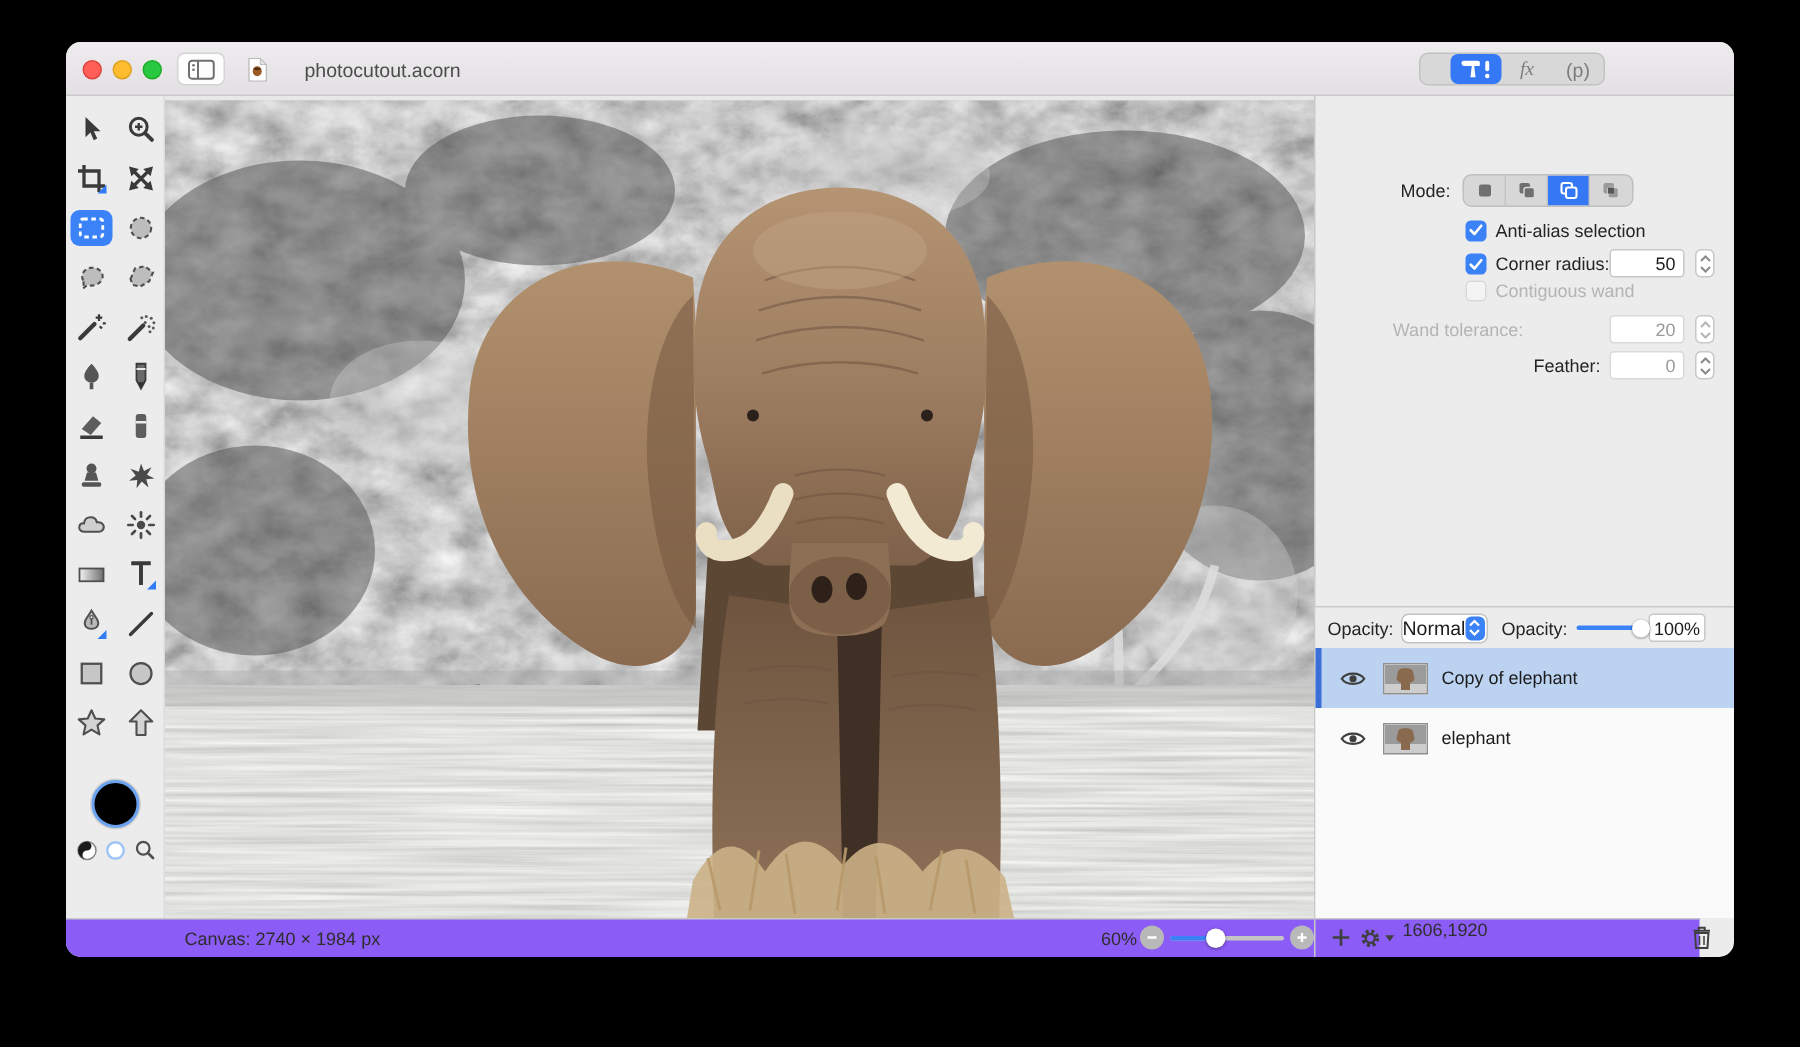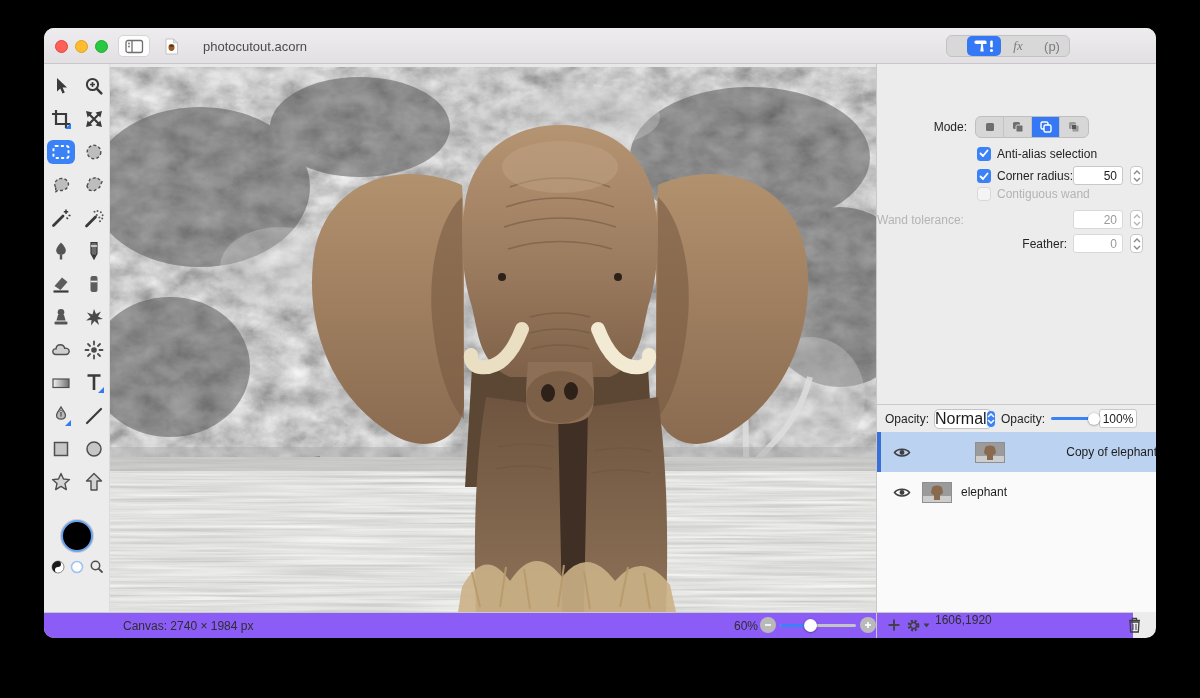--- a/index.html
+++ b/index.html
@@ -46,28 +46,28 @@
   .field.dis { color:#9a9a9a; border-color:#d9d9d9; }
   .stepper { width:13px; height:19px; margin-left:3px; background:#fff; border:1px solid #c8c8c8; border-radius:4px; display:flex; flex-direction:column; align-items:center; justify-content:center; gap:2px; }
   .mode-seg { display:flex; height:22px; border:1px solid #bfbfbf; border-radius:6px; overflow:hidden; background:#d7d7d7; }
   .mode-seg .mseg { width:28px; display:flex; align-items:center; justify-content:center; border-right:1px solid #c4c4c4; }
   .mode-seg .mseg:last-child { border-right:none; }
   .mode-seg .mseg.sel { background:#3478f6; }
 
   
   .blend-row { position:absolute; left:0; top:340px; width:280px; height:28px; border-top:1px solid #c9c9c9; display:flex; align-items:center; background:#ececec; }
   .popup { height:20px; width:58px; background:#fff; border:1px solid #c3c3c3; border-radius:5px; display:flex; align-items:center; margin-left:5px; }
-  .popup .ptxt { flex:1; text-align:center; font-size:16px; color:#1c1c1c; }
+  .popup .ptxt { flex:1; text-align:center; font-size:13px; color:#1c1c1c; }
   .popup .parr { width:16px; height:16px; background:#3b82f7; border-radius:4px; margin-right:1.5px; display:flex; align-items:center; justify-content:center; }
   .op-slider { width:44px; height:3px; background:#3b82f7; border-radius:2px; position:relative; margin:0 4px 0 6px; }
   .op-knob { position:absolute; right:-5px; top:-4.5px; width:12px; height:12px; background:#fff; border-radius:50%; box-shadow:0 0.5px 2px rgba(0,0,0,.45); }
   .op-box { width:38px; height:19px; background:#fff; border:1px solid #c8c8c8; border-radius:3px; font-size:12px; display:flex; align-items:center; justify-content:center; color:#1c1c1c; }
   .layer-list { position:absolute; left:0; top:368px; width:280px; height:180px; background:#fafafa; }
   .layer { height:40px; display:flex; align-items:center; position:relative; }
-  .layer.sel { background:#bcd2f1;justify-content:space-between; }
+  .layer.sel { background:#bcd2f1; }
   .layer.sel::before { content:""; position:absolute; left:0; top:0; width:4px; height:100%; background:#3a6fd8; }
   .layer .eye { margin-left:16px; }
   .thumb { width:30px; height:21px; border:1px solid #8f8f8f; background:#fff; margin-left:11px; overflow:hidden; }
   .layer .lname { margin-left:9px; font-size:12px; color:#1c1c1c; }
 
   
   .statusbar { position:absolute; left:0; top:584px; width:1089px; height:26px; background:#8b5cf6; border-top:1px solid #c9c9c9; font-size:12px; color:#2e2e2e; }
   .statusbar .vdiv { position:absolute; left:832px; top:0; width:1px; height:26px; background:#c9c9c9; }
   .canvas-info { position:absolute; left:79px; top:6px; }
   .zoom-label { position:absolute; left:684px; top:6px; width:30px; text-align:right; }
@@ -497,21 +497,21 @@
         <svg width="8" height="5" viewBox="0 0 8 5">
           <polyline points="1,1 4,4 7,1" fill="none" stroke="#8a8a8a" stroke-width="1.4"></polyline>
         </svg>
       </div>
 
     <div class="row" style="left:100px; top:122px; height:15px;">
       <div class="chk off dis"></div>
       <span class="lbl dis">Contiguous wand</span>
     </div>
 
-    <div class="row" style="left:0; top:146px; width:190px; height:20px; justify-content:flex-start;">
+    <div class="row" style="left:0; top:146px; width:190px; height:20px; justify-content:center;">
       <span class="lbl dis">Wand tolerance:</span>
     </div>
     <div class="field dis" style="position:absolute; left:196px; top:146px;">20</div>
     <div class="stepper" style="position:absolute; left:250px; top:146px;">
         <svg width="8" height="5" viewBox="0 0 8 5">
           <polyline points="1,4 4,1 7,4" fill="none" stroke="#b5b5b5" stroke-width="1.4"></polyline>
         </svg>
         <svg width="8" height="5" viewBox="0 0 8 5">
           <polyline points="1,1 4,4 7,1" fill="none" stroke="#b5b5b5" stroke-width="1.4"></polyline>
         </svg>

